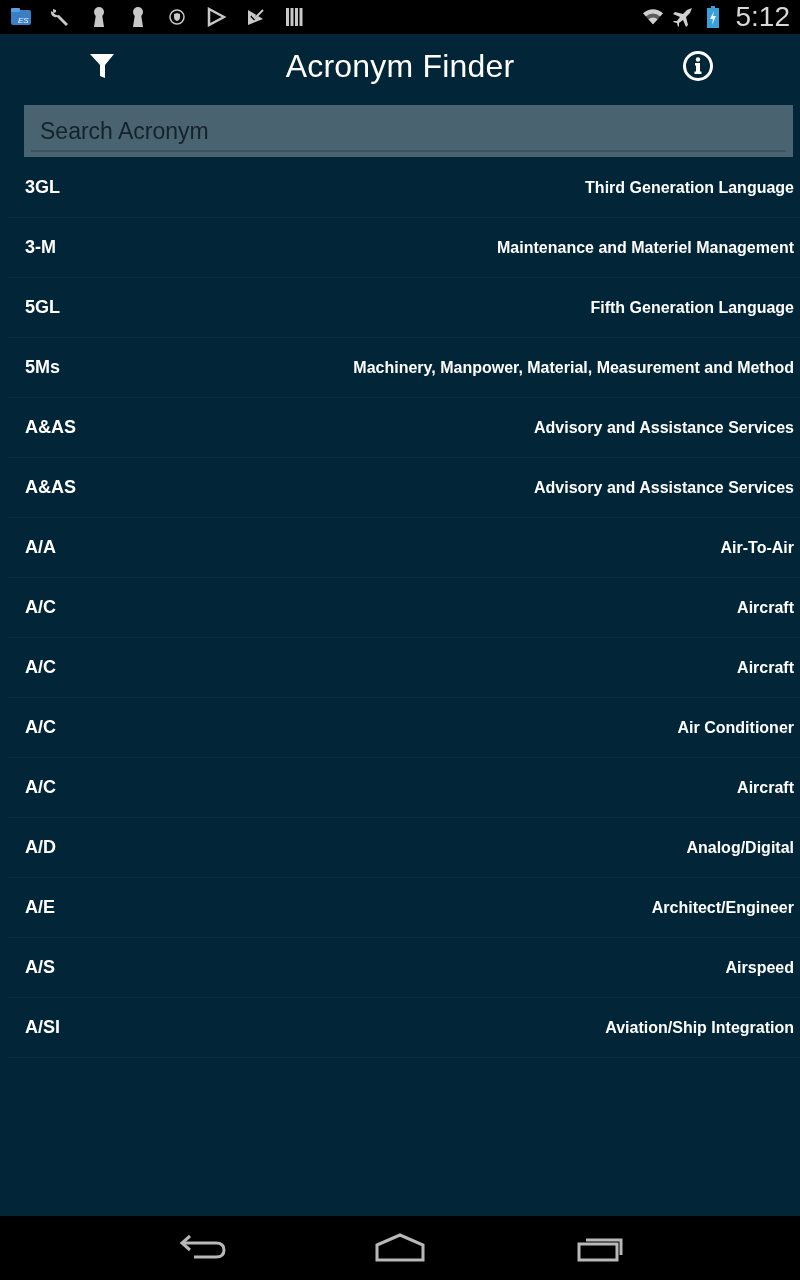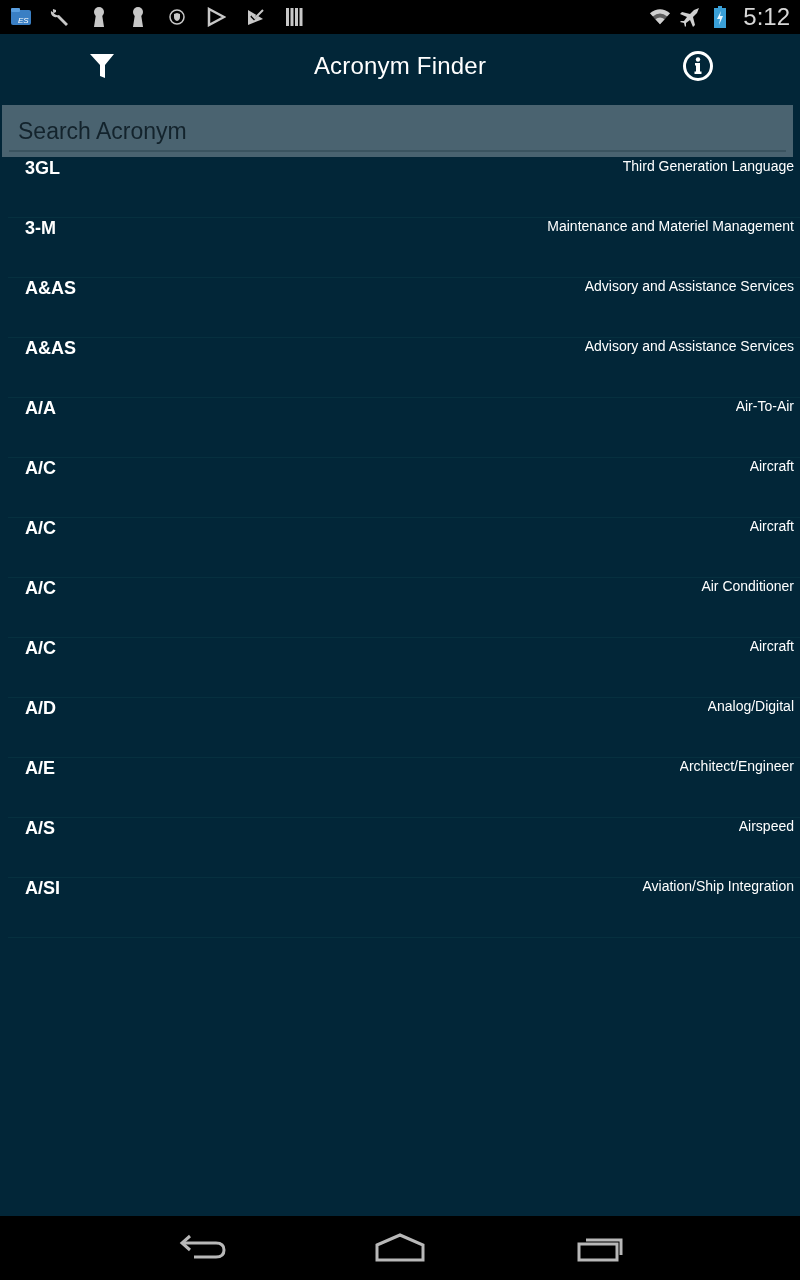--- a/index.html
+++ b/index.html
@@ -6,60 +6,60 @@
     html, body { width: 800px; height: 1280px; overflow: hidden; background: #000; }
     body { font-family: "Liberation Sans", sans-serif; position: relative; }
 
     .status-bar {
       position: absolute; left: 0; top: 0; width: 800px; height: 34px;
       background: #000; display: flex; align-items: center; padding: 0 10px;
     }
     .status-left { display: flex; align-items: flex-start; gap: 17px; flex: 1; }
     .status-right { display: flex; align-items: center; gap: 8px; }
     .sb-icon { width: 22px; height: 22px; display: inline-flex; align-items: center; justify-content: center; }
-    .status-time { color: #d8d8d8; font-size: 24px; margin-left: 4px; }
+    .status-time { color: #d8d8d8; font-size: 28px; margin-left: 4px; }
 
     .app {
       position: absolute; left: 0; top: 34px; width: 800px; height: 1182px;
       background: #022638; overflow: hidden;
     }
     .action-bar {
       height: 64px; display: flex; align-items: center; position: relative;
     }
     .ab-btn { position: absolute; top: 12px; width: 40px; height: 40px; display: flex; align-items: center; justify-content: center; cursor: pointer; }
     .filter-btn { left: 82px; }
     .info-btn { left: 678px; }
     .app-title {
       position: absolute; left: 0; right: 0; top: 0; height: 64px; line-height: 64px;
-      text-align: center; color: #ffffff; font-size: 24px; font-weight: normal; letter-spacing: 0.2px;
+      text-align: center; color: #ffffff; font-size: 32px; font-weight: normal; letter-spacing: 0.2px;
       pointer-events: none;
     }
 
-    .search-wrap { padding: 7px 7px 0 2px; }
+    .search-wrap { padding: 7px 7px 0 24px; }
     .search-box {
       height: 52px; background: #4a6370; position: relative;
     }
     .search-input {
       width: 100%; height: 100%; background: transparent; border: none; outline: none;
       padding: 0 16px; font-size: 23px; color: #0a1b24; font-family: "Liberation Sans", sans-serif;
     }
     .search-input::placeholder { color: #13232c; }
     .search-underline {
       position: absolute; left: 7px; right: 7px; bottom: 5px; height: 2px; background: #3a535f;
     }
 
     .list { margin-top: 1px; }
     .row {
-      height: 60px; display: flex; align-items: flex-start; justify-content: space-between;
+      height: 60px; display: flex; align-items: center; justify-content: space-between;
       padding: 0 6px 0 25px; border-bottom: 1px solid #06303f; cursor: pointer;
       margin-left: 8px; padding-left: 17px;
     }
     .row-acronym { color: #ffffff; font-size: 18px; font-weight: bold; white-space: nowrap; flex: 0 0 auto; }
     .row-meaning {
-      color: #ffffff; font-size: 14px; font-weight: normal; white-space: nowrap; overflow: hidden;
+      color: #ffffff; font-size: 16px; font-weight: bold; white-space: nowrap; overflow: hidden;
       text-overflow: ellipsis; text-align: right; max-width: 660px; margin-left: 20px;
     }
 
     .nav-bar {
       position: absolute; left: 0; top: 1216px; width: 800px; height: 64px; background: #000;
     }
     .nav-btn { position: absolute; top: 14px; width: 60px; height: 36px; display: flex; align-items: center; justify-content: center; cursor: pointer; }
     .nav-back { left: 173px; }
     .nav-home { left: 370px; }
     .nav-recent { left: 569px; }
@@ -173,20 +173,28 @@
   <div class="list">
     <div class="row">
         <span class="row-acronym">3GL</span>
         <span class="row-meaning">Third Generation Language</span>
       </div>
     <div class="row">
         <span class="row-acronym">3-M</span>
         <span class="row-meaning">Maintenance and Materiel Management</span>
       </div>
     <div class="row">
+        <span class="row-acronym">5GL</span>
+        <span class="row-meaning">Fifth Generation Language</span>
+      </div>
+    <div class="row">
+        <span class="row-acronym">5Ms</span>
+        <span class="row-meaning">Machinery, Manpower, Material, Measurement and Method</span>
+      </div>
+    <div class="row">
         <span class="row-acronym">A&amp;AS</span>
         <span class="row-meaning">Advisory and Assistance Services</span>
       </div>
     <div class="row">
         <span class="row-acronym">A&amp;AS</span>
         <span class="row-meaning">Advisory and Assistance Services</span>
       </div>
     <div class="row">
         <span class="row-acronym">A/A</span>
         <span class="row-meaning">Air-To-Air</span>

